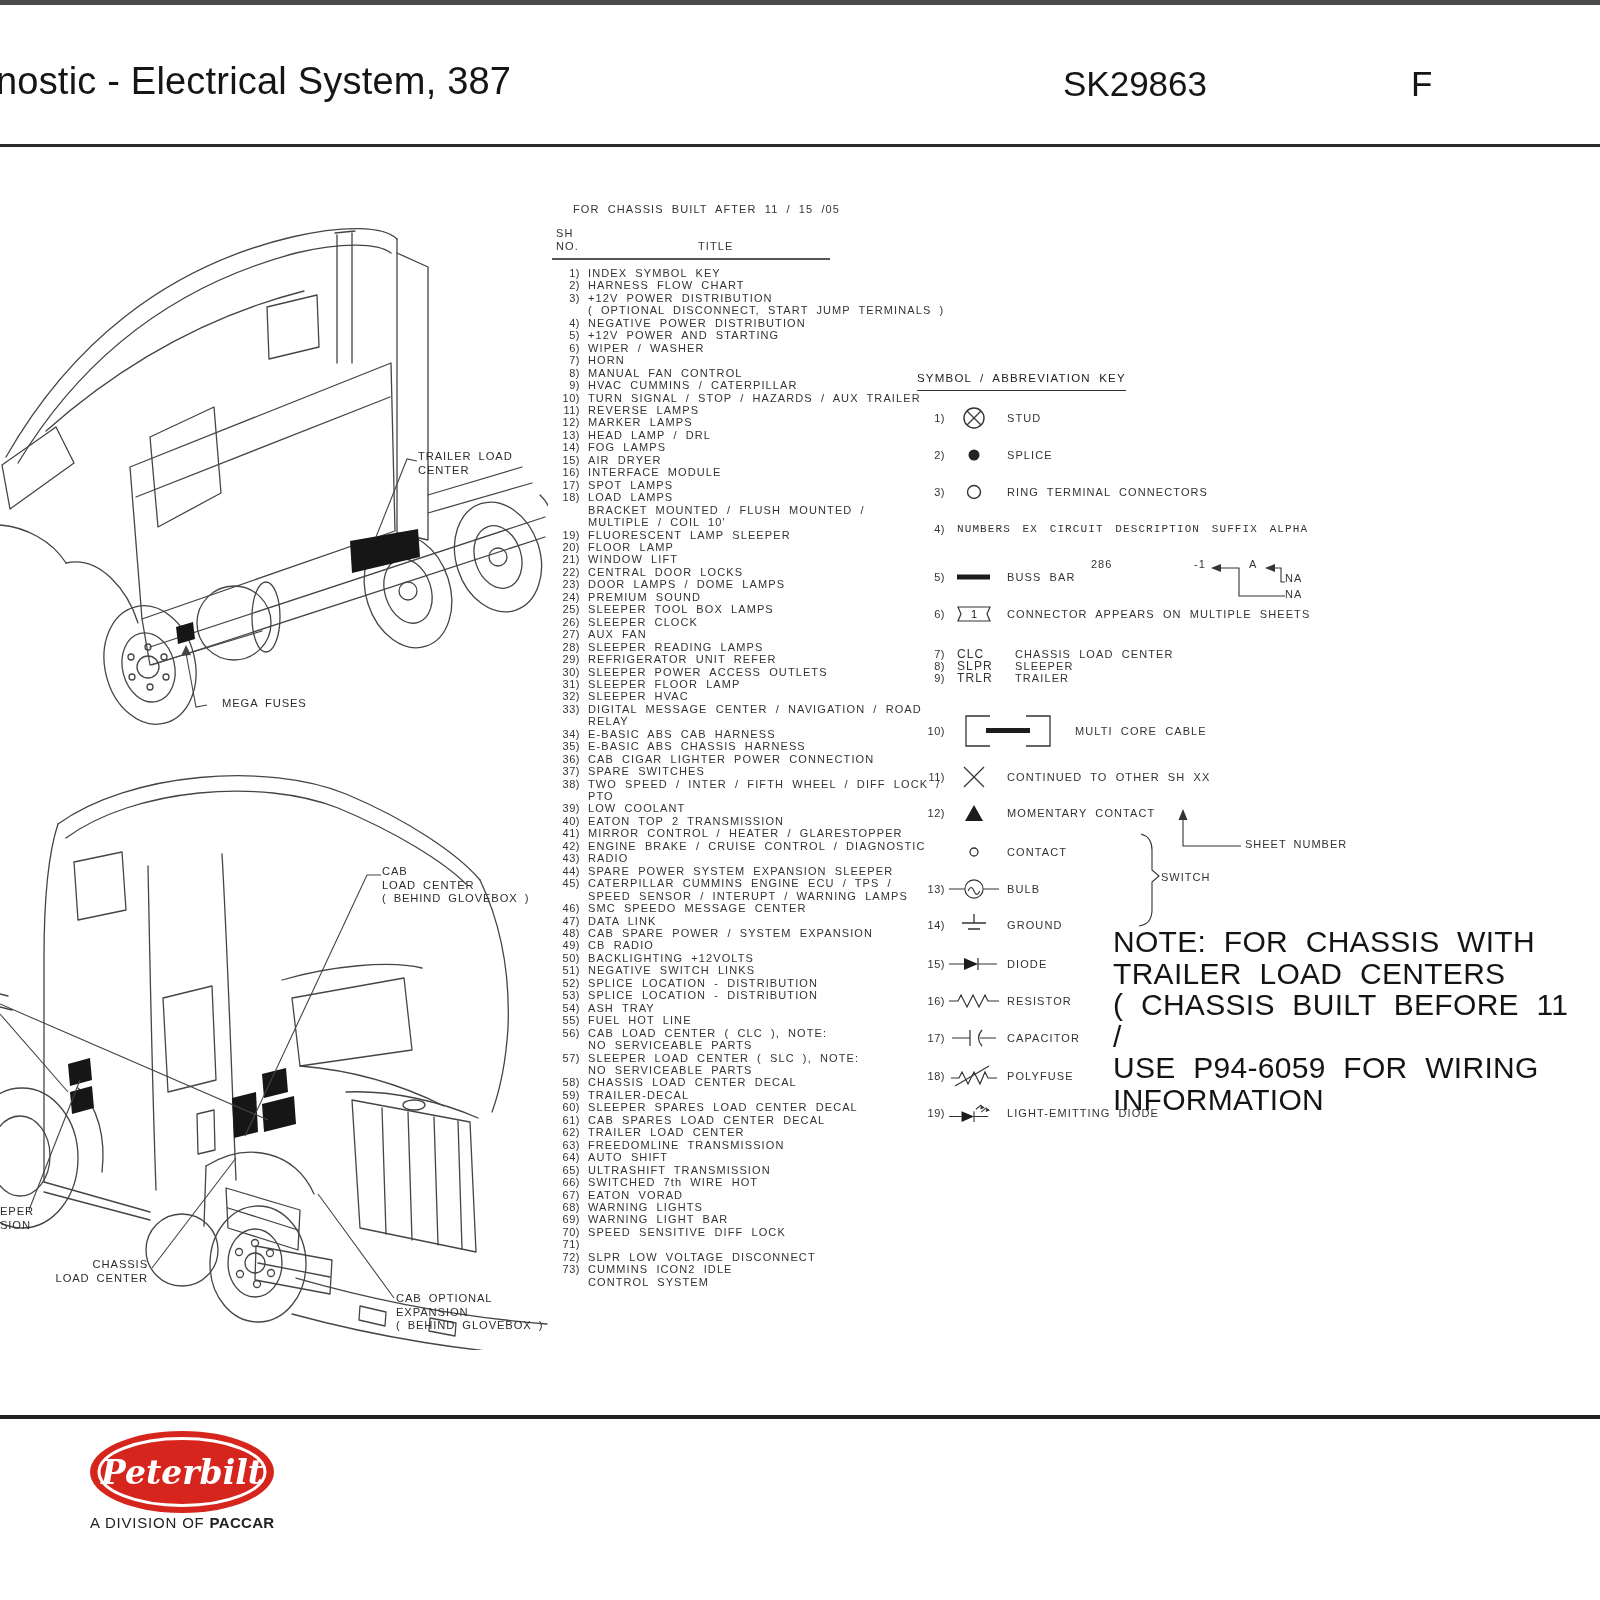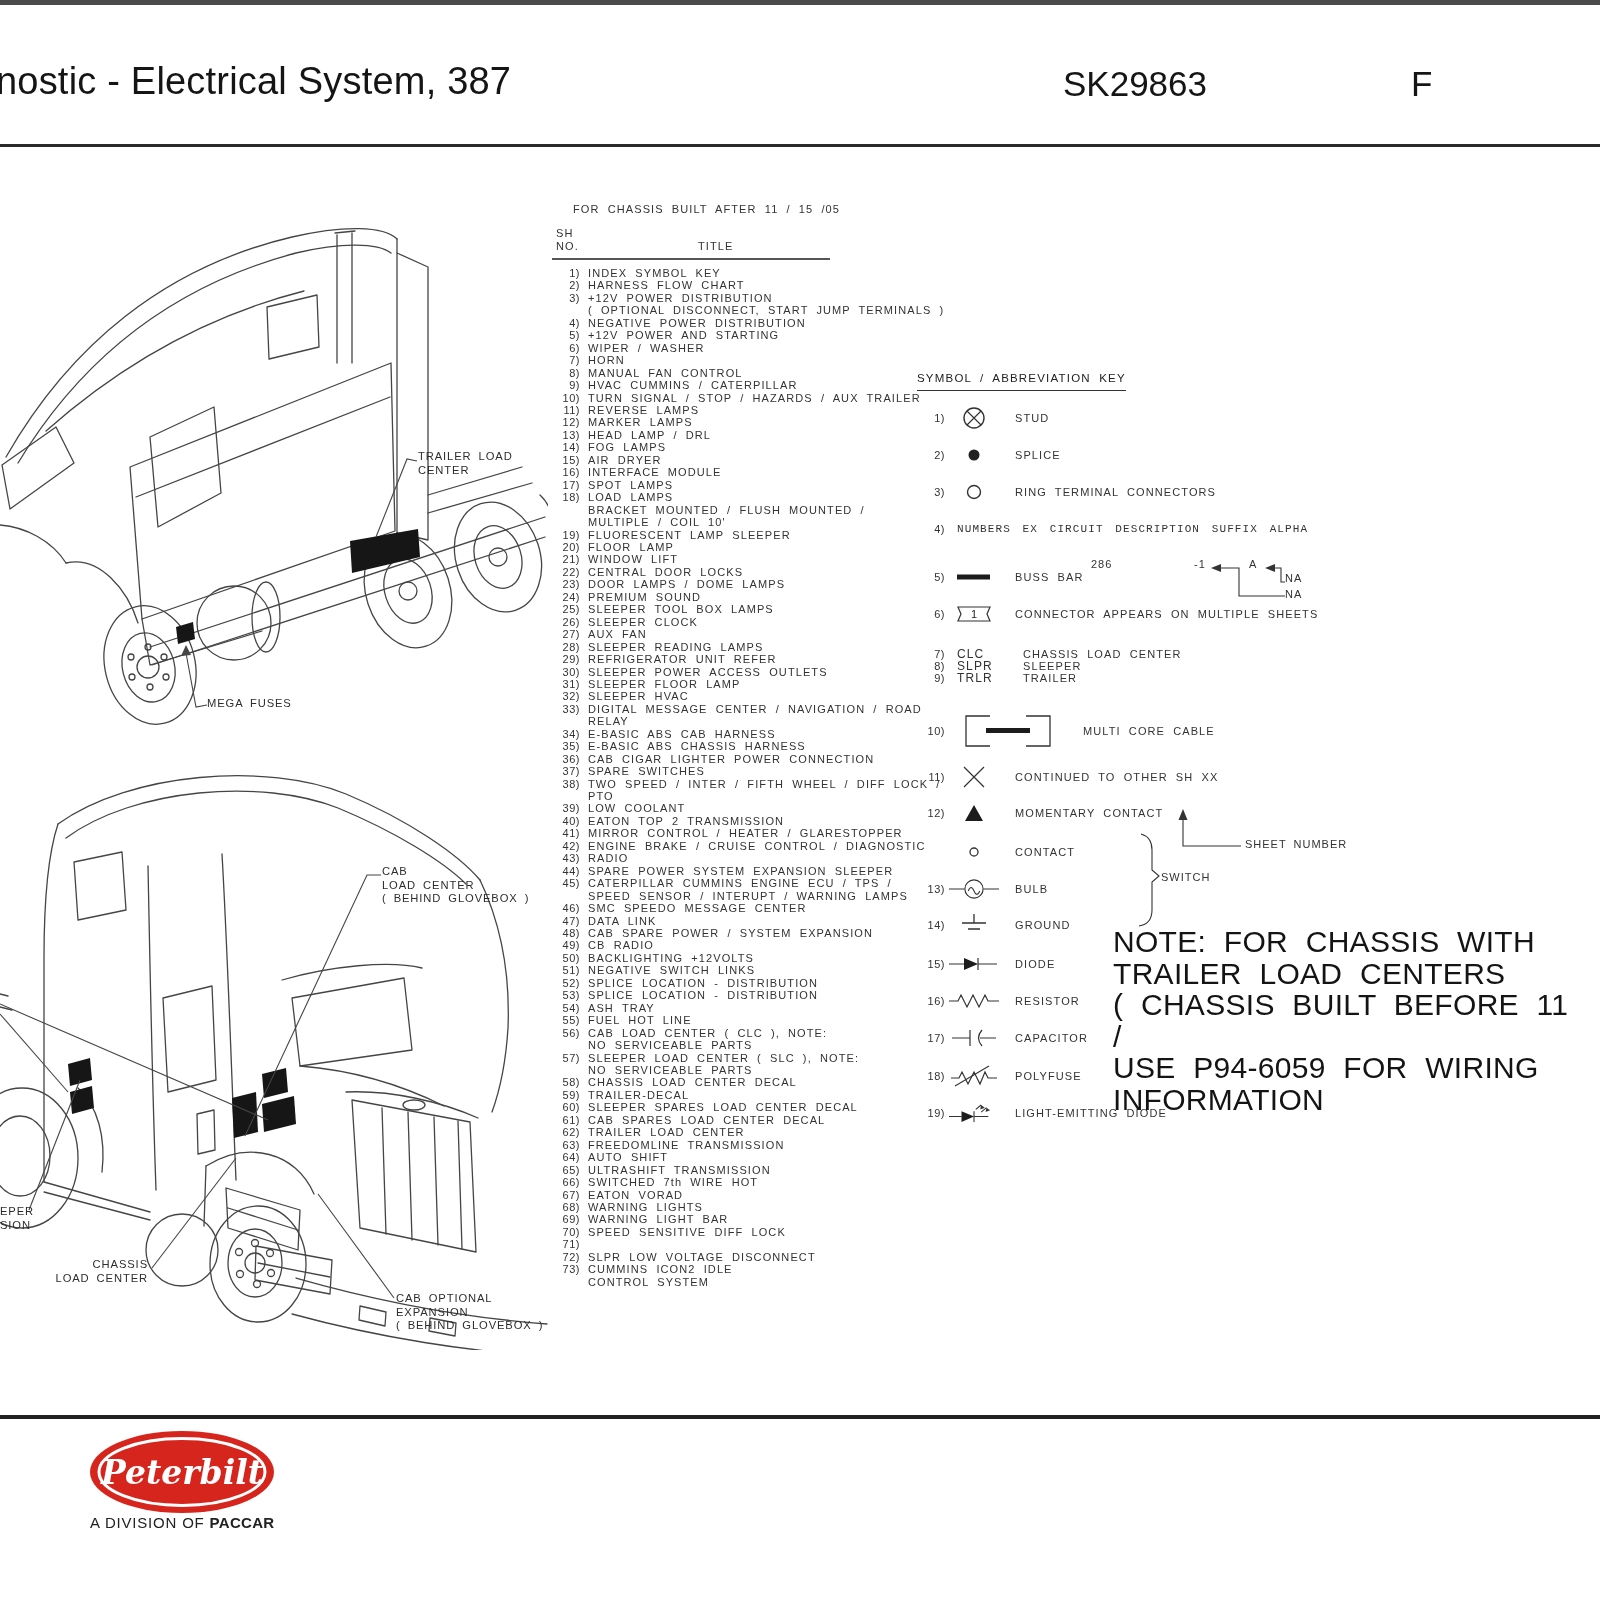--- a/index.html
+++ b/index.html
@@ -29,28 +29,28 @@
       line-height:12.45px;white-space:pre-line;}
   
   #symbol-key{left:915px;top:372px;width:660px;height:800px;}
   #symbol-key-heading{left:2px;top:0px;font-size:11.5px;letter-spacing:1.2px;word-spacing:4px;
       color:#222;border-bottom:1.5px solid #333;padding-bottom:6px;}
   .sym-row{position:absolute;left:0;display:flex;align-items:center;height:40px;}
   .sym-row .num{flex:none;width:30px;text-align:right;font-size:11px;letter-spacing:.5px;color:#333;}
   .sym-row .symcell{flex:none;width:50px;margin-left:4px;display:flex;justify-content:center;align-items:center;}
   .sym-row .symcell.wide{width:118px;}
   .sym-row .abbr{flex:none;width:50px;margin-left:12px;font-size:12px;letter-spacing:1.1px;color:#333;}
-  .sym-row .lbl{margin-left:16px;font-size:11px;letter-spacing:1.1px;word-spacing:4px;color:#333;white-space:nowrap;}
+  .sym-row .lbl{margin-left:8px;font-size:11px;letter-spacing:1.1px;word-spacing:4px;color:#333;white-space:nowrap;}
   .sym-row .lbl.noSym{margin-left:12px;font-family:Liberation Mono, monospace;}
   .keynote{position:absolute;font-size:11px;letter-spacing:1px;word-spacing:3px;color:#333;white-space:nowrap;}
   
   .truck-label{font-size:11.2px;letter-spacing:.9px;word-spacing:3px;color:#2d2d2d;
       line-height:13.5px;white-space:pre-line;}
   #lbl-tlc{left:418px;top:450px;width:110px;}
-  #lbl-mega{left:207px;top:697px;width:120px;}
+  #lbl-mega{left:222px;top:697px;width:120px;}
   #lbl-cablc{left:382px;top:865px;width:150px;}
   #lbl-chassislc{left:46px;top:1258px;width:102px;text-align:right;}
   #lbl-cabopt{left:396px;top:1292px;width:160px;}
   #lbl-eper{left:0px;top:1204px;width:28px;text-align:left;line-height:14px;}
   
   #note-block{left:1113px;top:926px;width:470px;font-size:30px;line-height:31.5px;
       letter-spacing:.3px;word-spacing:9px;color:#141414;white-space:pre-line;}
   
   #logo-svg{left:86px;top:1430px;}
   #division-line{left:90px;top:1514px;font-size:15px;letter-spacing:.8px;color:#222;}

